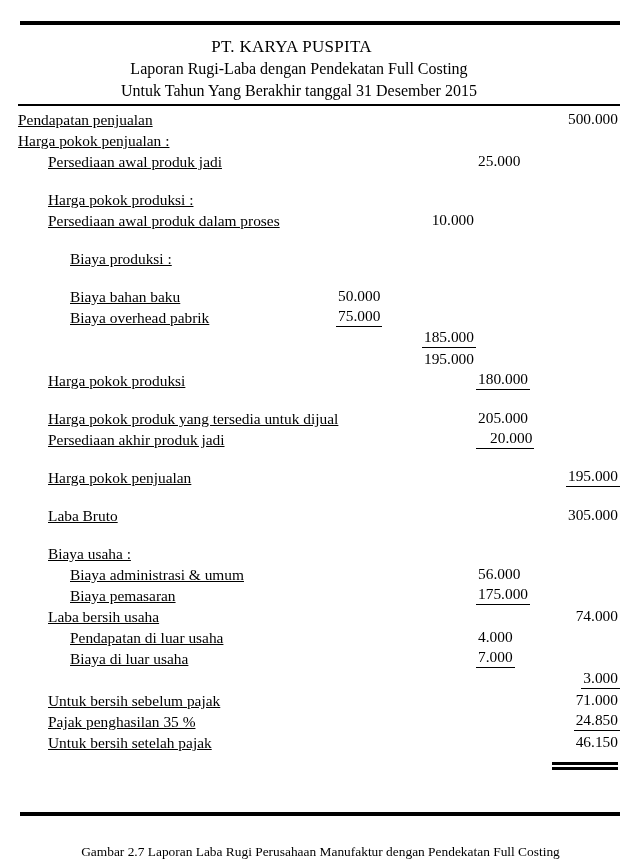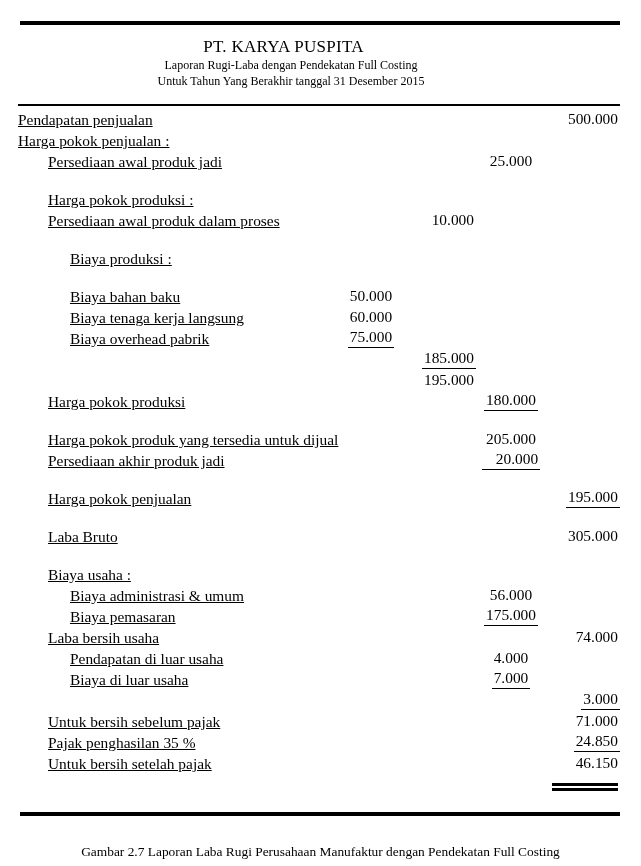--- a/index.html
+++ b/index.html
@@ -28,32 +28,32 @@
     width: 600px;
     height: 4px;
     background: #000000;
   }
   .page-rule.top    { top: 21px; }
   .page-rule.bottom { top: 812px; }
 
   
   .heading {
     position: absolute;
-    left: 0;
+    left: 8px;
     top: 36px;
     width: 567px;
     text-align: center;
     line-height: 1.32;
   }
   .heading .org {
     font-size: 17px;
     letter-spacing: 0.3px;
   }
   .heading .sub {
-    font-size: 12px;
+    font-size: 16px;
     padding-left: 15px;
   }
 
   
   .statement {
     position: absolute;
     left: 18px;
     top: 104px;
     width: 602px;
     border-top: 2px solid #000000;
@@ -64,23 +64,23 @@
     width: 602px;
     table-layout: fixed;
     font-size: 15.4px;
   }
   table.rows td {
     padding: 0;
     vertical-align: bottom;
     white-space: nowrap;
   }
   .c-label { width: 318px; }
-  .c-n1    { width: 70px;  text-align: center; }
+  .c-n1    { width: 70px;  text-align: left; }
   .c-n2    { width: 70px;  text-align: right; }
-  .c-n3    { width: 70px;  text-align: center; }
+  .c-n3    { width: 70px;  text-align: left; }
   .c-n4    { width: 74px;  text-align: right; }
 
   tr.r { height: 21px; text-decoration: underline; }
   tr.gap-m { height: 17px; }
 
   
   .i0 { padding-left: 0px   !important; }
   .i1 { padding-left: 30px  !important; margin-top: 39px; }
   .i2 { padding-left: 52px  !important; }
 
@@ -215,29 +215,20 @@
         <tr class="r">
           <td class="i2">Biaya bahan baku</td>
           <td class="c-n1">
             <span class="num">50.000</span>
           </td>
           <td></td>
             <td></td>
             <td></td>
         </tr>
 
-        <tr class="r">
-          <td class="i2">Biaya tenaga kerja langsung</td>
-          <td class="c-n1">
-            <span class="num">60.000</span>
-          </td>
-          <td></td>
-            <td></td>
-            <td></td>
-        </tr>
 
         <tr class="r">
           <td class="i2">Biaya overhead pabrik</td>
           <td class="c-n1">
             <span class="num rule-thin">75.000</span>
           </td>
           <td></td>
             <td></td>
             <td></td>
         </tr>

